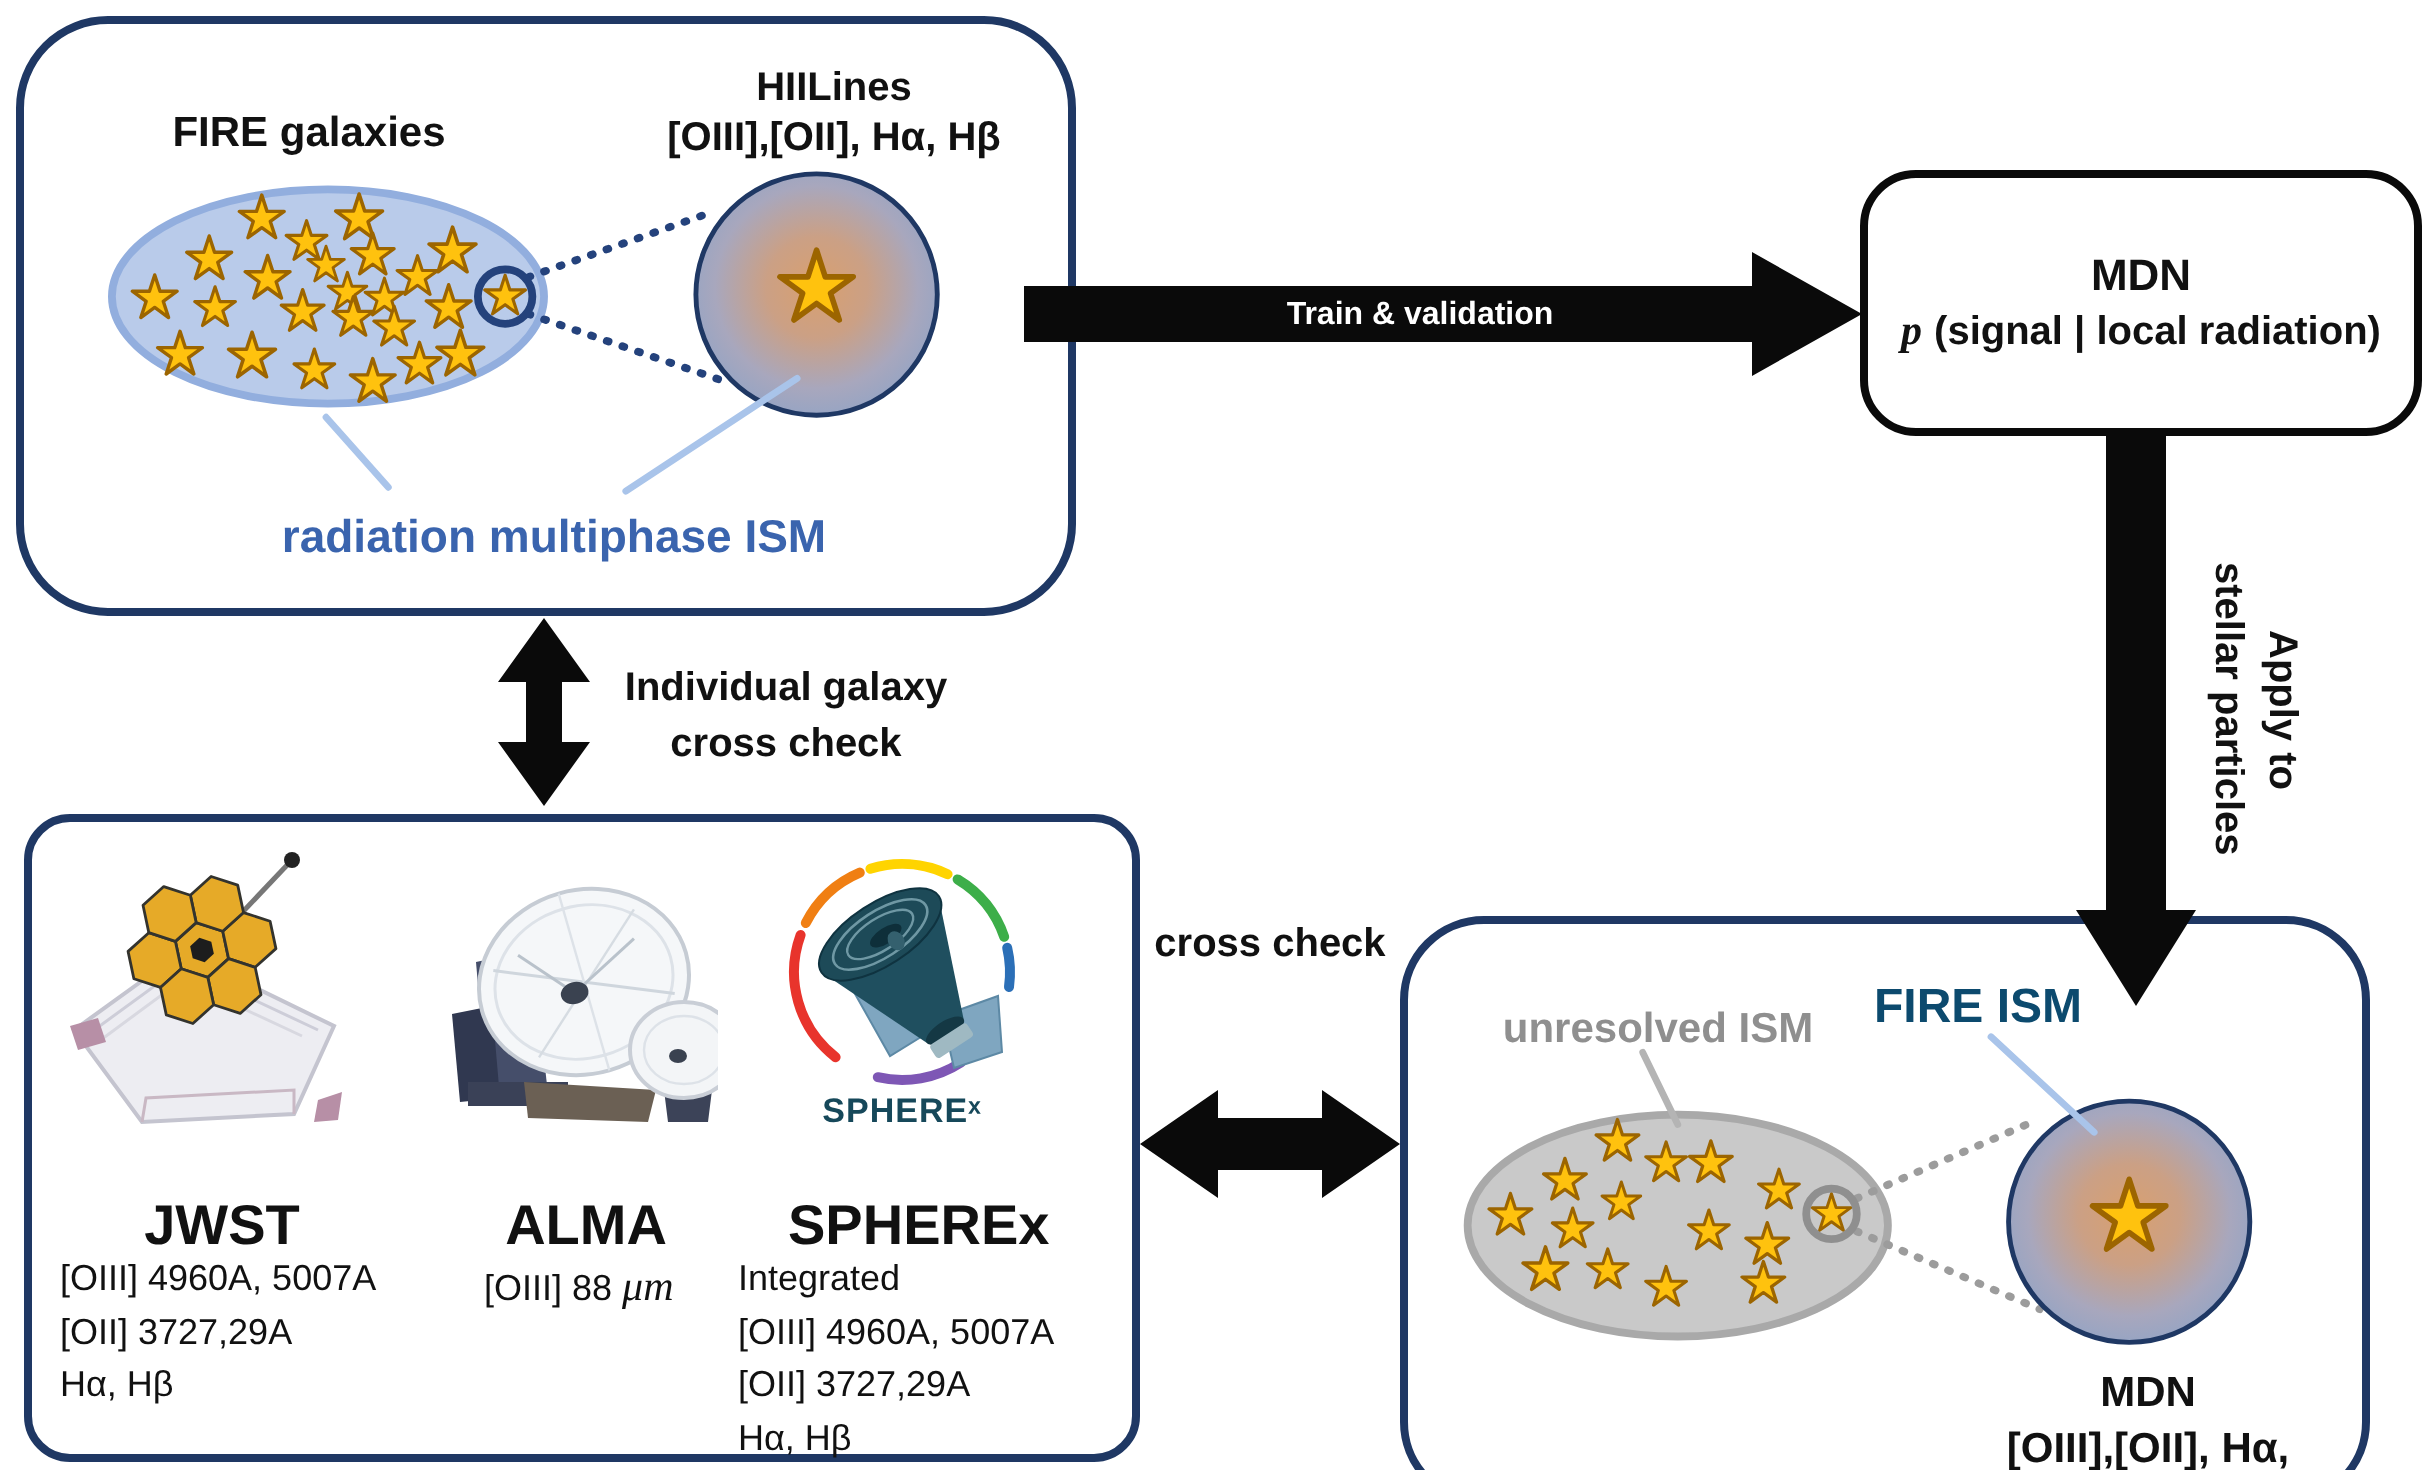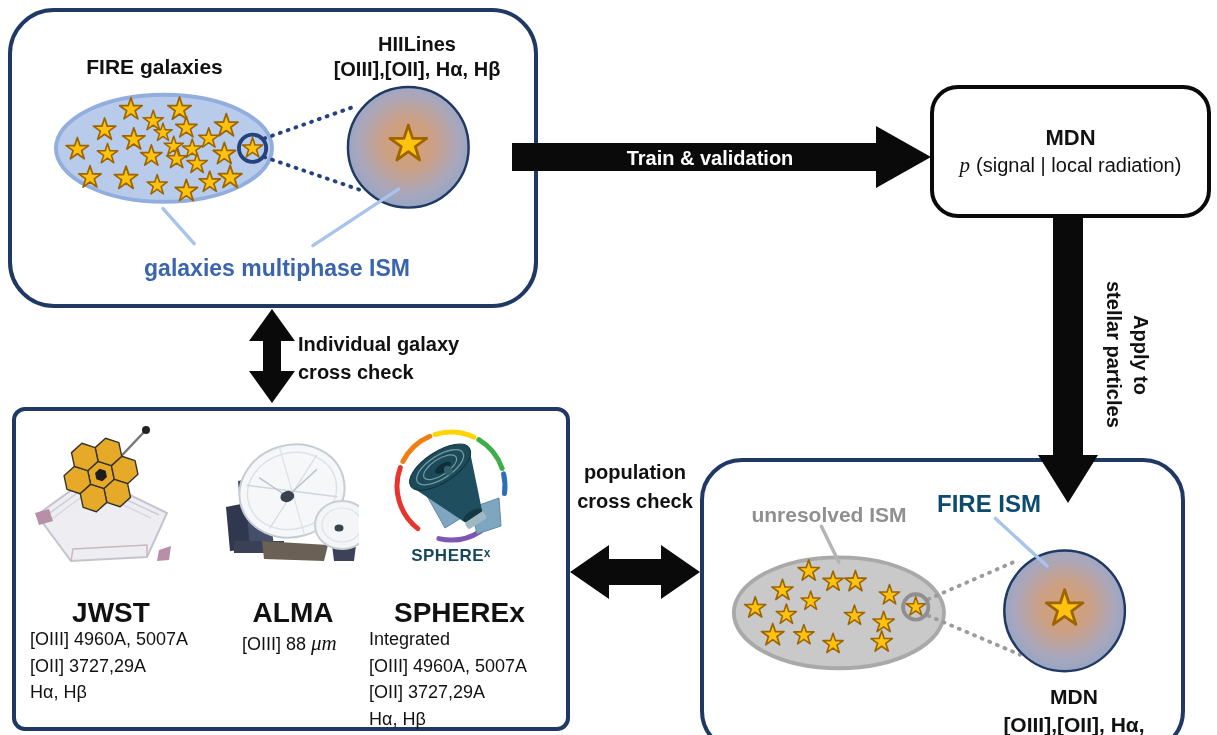--- a/index.html
+++ b/index.html
@@ -5,38 +5,38 @@
   html,body{margin:0;padding:0;background:#ffffff;}
   .canvas{
     position:relative;width:1217px;height:735px;background:#ffffff;overflow:hidden;
     font-family:"Liberation Sans",sans-serif;color:#111;
   }
   *{box-sizing:border-box;}
   .panel{position:absolute;background:#fff;border:4px solid #1f3864;}
   .fire-panel{left:8px;top:8px;width:530px;height:300px;border-radius:46px;}
   .mdn-panel{left:930px;top:85px;width:281px;height:133px;border:4.5px solid #0a0a0a;border-radius:28px;
     display:flex;flex-direction:column;align-items:center;justify-content:center;gap:2px;}
-  .instruments-panel{left:12px;top:407px;width:558px;height:324px;border-radius:13px;}
+  .instruments-panel{left:12px;top:407px;width:558px;height:324px;border-radius:23px;}
   .sims-panel{left:700px;top:425px;width:485px;height:295px;border-radius:42px;margin-top:33px;}
   .art{position:absolute;left:0;top:0;width:100%;height:100%;}
   .t{position:absolute;line-height:1.2;}
   .ctr{text-align:center;}
   .fire-title{left:55px;top:42px;width:175px;font-size:21px;font-weight:bold;}
   .hii-title{left:330px;top:20px;width:150px;font-size:20px;font-weight:bold;text-align:center;}
   .hii-lines{left:305px;top:45px;width:200px;font-size:20px;font-weight:bold;text-align:center;}
   .resolved-label{left:120px;top:243px;width:290px;font-size:23px;font-weight:bold;color:#3a64ae;text-align:center;}
   .mdn-title{font-size:22px;font-weight:bold;}
-  .mdn-formula{font-size:20px;font-weight:normal;}
+  .mdn-formula{font-size:20px;font-weight:bold;}
   .math{font-family:"Liberation Serif",serif;font-style:italic;font-size:21px;}
   .mdn-formula .rest{margin-left:6px;}
   .train-label{left:540px;top:144px;width:340px;height:27px;display:flex;align-items:center;justify-content:center;
-    color:#fff;font-size:20px;font-weight:bold;}
+    color:#fff;font-size:16px;font-weight:bold;}
   .apply-label{left:1092px;top:242px;width:62px;height:225px;writing-mode:vertical-rl;
     font-size:20px;font-weight:bold;text-align:center;line-height:1.35;}
-  .individual-label{left:298px;top:330px;width:190px;font-size:20px;font-weight:bold;text-align:left;line-height:1.4;}
+  .individual-label{left:298px;top:330px;width:190px;font-size:20px;font-weight:bold;text-align:center;line-height:1.4;}
   .population-label{left:568px;top:458px;width:134px;font-size:20px;font-weight:bold;text-align:center;line-height:1.45;}
   .inst-name{font-size:28px;font-weight:bold;text-align:center;width:110px;}
   .jwst-name{left:40px;top:185px;}
   .alma-name{left:222px;top:185px;}
   .spherex-name{left:378px;top:185px;}
   .spec{font-size:18px;line-height:1.48;}
   .jwst-specs{left:14px;top:215px;}
   .alma-spec{left:226px;top:217px;}
   .spherex-specs{left:353px;top:215px;}
   .unresolved-label{left:40px;top:40px;width:170px;font-size:21px;font-weight:bold;color:#8f8f8f;text-align:center;}
@@ -94,21 +94,21 @@
       <circle cx="404" cy="139" r="62" fill="url(#ismGradA)" stroke="#1f3864" stroke-width="2.5"></circle>
       <g>
           <path d="M0,-11 L2.47,-3.4 L10.46,-3.4 L3.99,1.3 L6.47,8.9 L0,4.2 L-6.47,8.9 L-3.99,1.3 L-10.46,-3.4 L-2.47,-3.4 Z" transform="translate(404,136) scale(1.8)" fill="#ffc20e" stroke="#9c6500" stroke-width="1.6" stroke-linejoin="round"></path>
         </g>
       <line x1="152" y1="202" x2="184" y2="238" stroke="#a9c4ea" stroke-width="3.5" stroke-linecap="round"></line>
       <line x1="394" y1="182" x2="306" y2="240" stroke="#a9c4ea" stroke-width="3.5" stroke-linecap="round"></line>
     </svg>
     <div class="t fire-title ctr">FIRE galaxies</div>
     <div class="t hii-title">HIILines</div>
     <div class="t hii-lines">[OIII],[OII], Hα, Hβ</div>
-    <div class="t resolved-label">galaxies multiphase ISM</div>
+    <div class="t resolved-label">radiation multiphase ISM</div>
   </div>
 
   <div class="panel instruments-panel">
     <svg class="layer" style="left:13px;top:8px;" width="150" height="160" viewBox="0 0 150 160">
       <g>
         <polygon points="8,96 62,57 138,94 118,138 42,142" fill="#ededf2" stroke="#c4c4cf" stroke-width="2"></polygon>
         <polyline points="14,99 62,64 130,96" fill="none" stroke="#cdcdd8" stroke-width="1.5"></polyline>
         <polyline points="20,102 62,71 122,99" fill="none" stroke="#d8d8e0" stroke-width="1.5"></polyline>
         <polyline points="42,142 44,130 118,126 118,138" fill="none" stroke="#c9b8c4" stroke-width="1.5"></polyline>
         <polygon points="6,94 20,90 24,102 10,106" fill="#b78fa6"></polygon>
@@ -262,17 +262,16 @@
   <div class="t train-label">Train &amp; validation</div>
   <div class="t apply-label">
     <div>Apply to</div>
     <div>stellar particles</div>
   </div>
   <div class="t individual-label">
     <div>Individual galaxy</div>
     <div>cross check</div>
   </div>
   <div class="t population-label">
-    <div>population</div>
     <div>cross check</div>
   </div>
 
 </div>
 
 </body></html>

